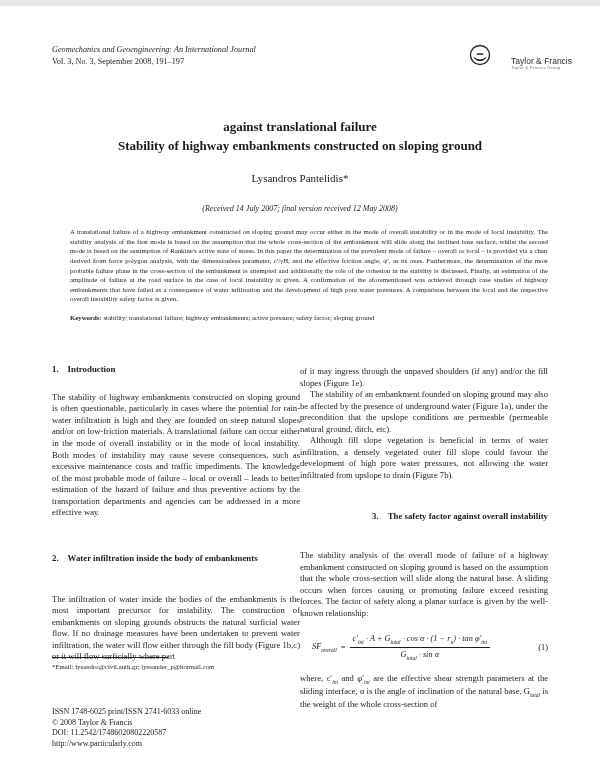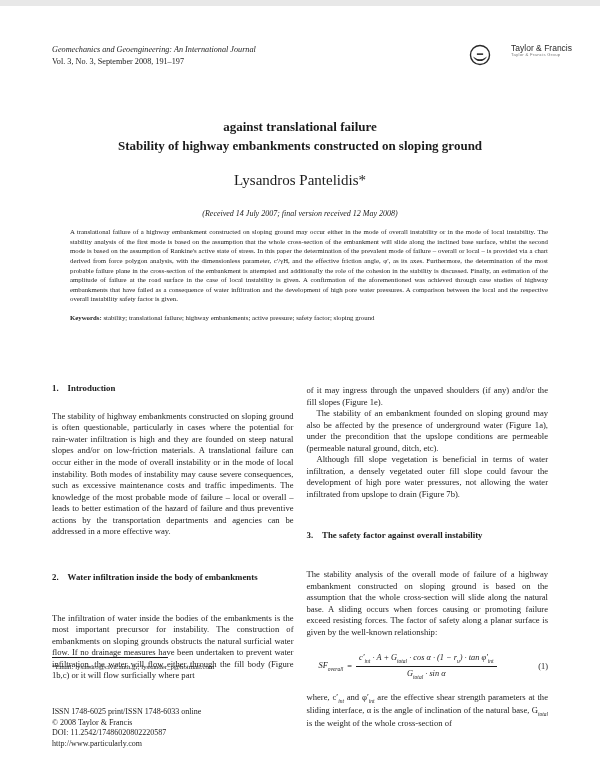--- a/index.html
+++ b/index.html
@@ -8,46 +8,46 @@
     position:relative; width:600px; height:782px; margin:6px auto;
     background:#ffffff; color:#1c1c1c;
     font-family:"Liberation Serif","DejaVu Serif",serif;
     overflow:hidden;
     padding-left:20px;
   }
   
   .header { position:absolute; top:38px; left:52px; right:28px; display:flex; justify-content:space-between; align-items:flex-start; }
   .journal-lines { font-size:8.2px; line-height:1.45; }
   .journal-name { font-style:italic; }
-  .logo { display:flex; align-items:flex-start; gap:20px; }
+  .logo { display:flex; align-items:flex-end; gap:20px; }
   .logo-text { line-height:1.05; }
   .logo-name { font-size:8.5px; font-family:"Liberation Sans",sans-serif; color:#2a2a2a; }
   .logo-group { font-size:4.2px; font-family:"Liberation Sans",sans-serif; color:#777; letter-spacing:.3px; }
   
   .title-block { position:absolute; top:112px; left:52px; right:52px; text-align:center; }
   .title { font-size:13px; font-weight:bold; line-height:1.45; }
-  .author { margin-top:16px; font-size:15px; }
+  .author { margin-top:16px; font-size:11px; }
   .affiliation { margin-top:13px; font-size:8.5px; font-style:italic; }
   .received { margin-top:20px; font-size:8px; font-style:italic;text-align:center; }
   
   .abstract-block { position:absolute; top:221px; left:70px; right:52px; font-size:6.8px; line-height:1.42; text-align:justify; }
   .keywords { margin-top:9px; text-align:left; }
   .kw-label { font-weight:bold; }
   
-  .columns { position:absolute; top:371px; left:52px; right:52px; display:flex; gap:13px; }
+  .columns { position:absolute; top:352px; left:52px; right:52px; display:flex; }
   .col { width:50%; font-size:8.6px; line-height:1.345; text-align:justify; }
   .sec-h { font-size:8.8px; font-weight:bold; text-align:left; }
   .sec-num { margin-right:9px; }
   .col p { margin:0; }
   .p-indent { text-indent:10px; }
   .col-left .sec-h1 { margin:6px 0 16px 0; }
   .col-left .sec-h2 { margin:34px 0 29px 0; }
   .col-right { padding-top:8px; }
   .col-right p + p { margin-top:0; }
-  .col-right .sec-h3 { margin:30px 0 27px 0; }
+  .col-right .sec-h3 { margin:30px 0 27px 0;text-align:right; }
   
   .equation { display:flex; align-items:center; margin:13px 0 11px 0; font-size:8.3px; padding-left:12px; }
   .equation i { font-style:italic; }
   .equation sub, .col-right sub { font-size:5.5px; font-style:italic; }
   .eq-eq { margin:0 4px; }
   .frac { display:inline-flex; flex-direction:column; text-align:center; }
   .frac .num { padding:0 3px 1px 3px; border-bottom:0.8px solid #1c1c1c; white-space:nowrap; }
   .frac .den { padding-top:1px; }
   .eq-num { margin-left:auto; }
   
@@ -134,19 +134,19 @@
       <p><span>where, c′</span><sub>int</sub><span> and φ′</span><sub>int</sub><span> are the effective shear strength parameters at the sliding interface, α is the angle of inclination of the natural base, G</span><sub>total</sub><span> is the weight of the whole cross-section of</span></p>
     </div>
   </div>
 
   <div class="footnote">
     <div class="footnote-rule"></div>
     <div>*Email: lysandro@civil.auth.gr; lyssander_p@hotmail.com</div>
   </div>
 
   <div class="footer">
-    <div>ISSN 1748-6025 print/ISSN 1748-6033 online</div>
+    <div>ISSN 1748-6025 print/ISSN 2741-6033 online</div>
     <div>© 2008 Taylor &amp; Francis</div>
     <div>DOI: 11.2542/17486020802220587</div>
     <div>http://www.particularly.com</div>
   </div>
 
 </div>
 
 </body></html>

